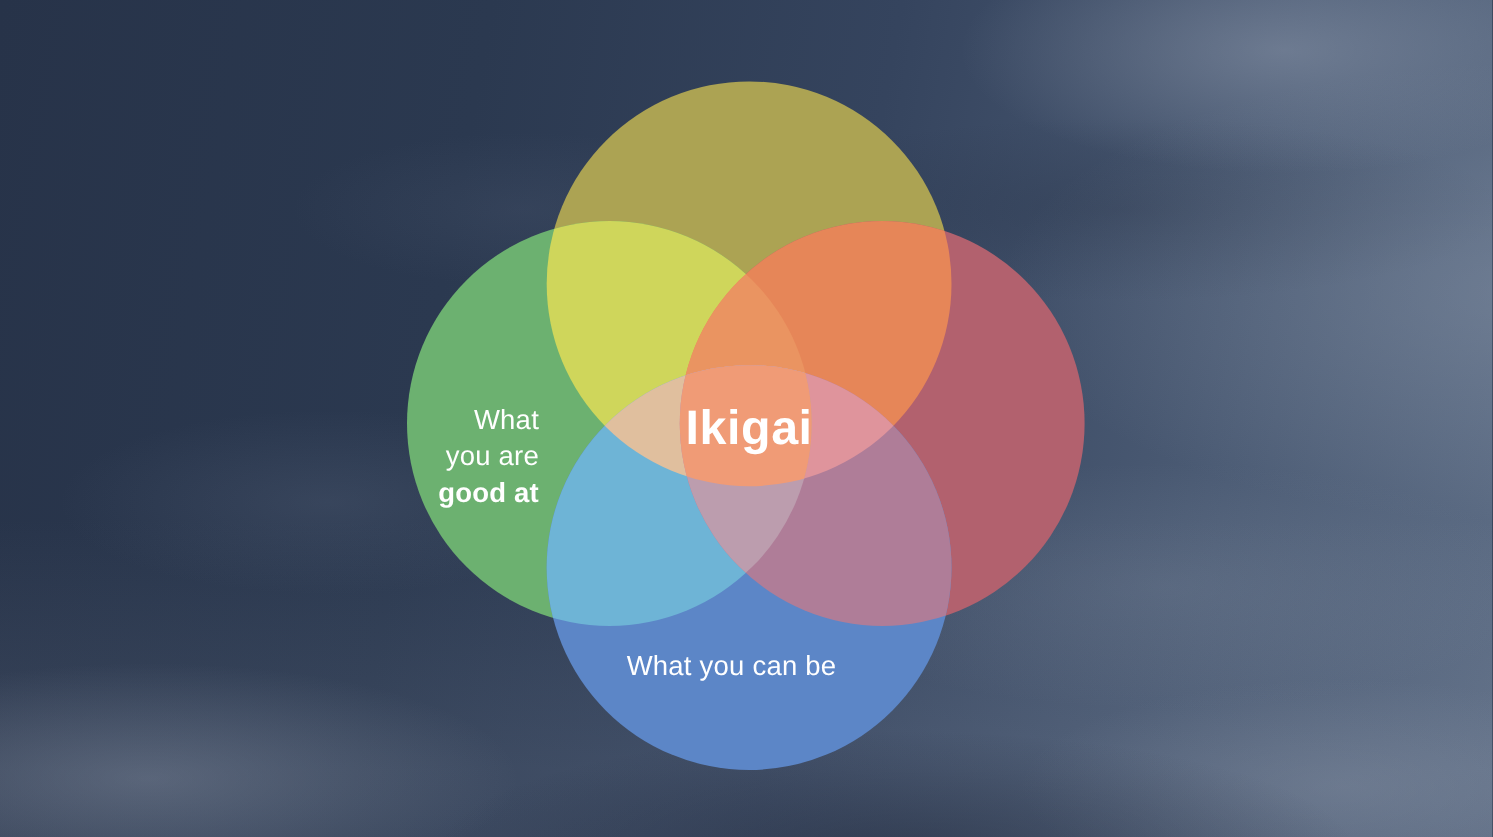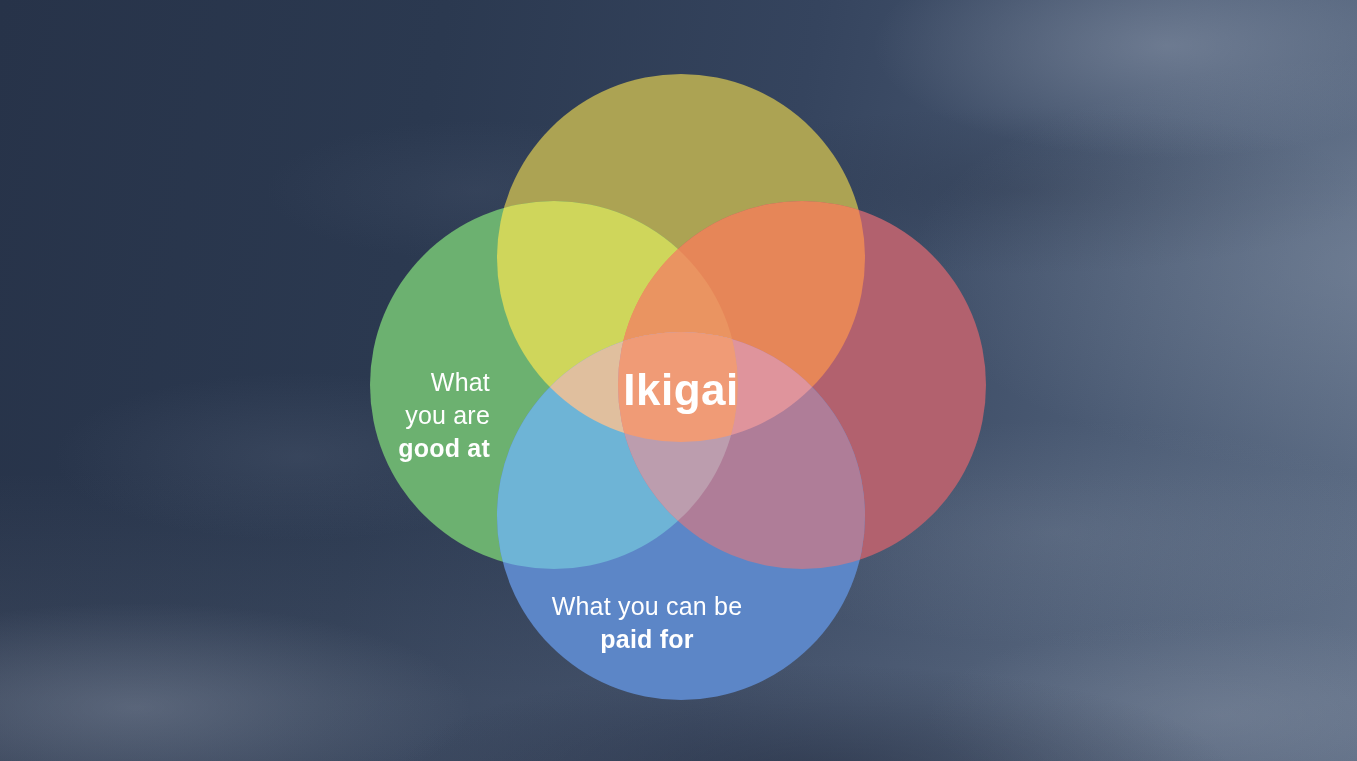--- a/index.html
+++ b/index.html
@@ -28,21 +28,21 @@
   .venn { position:absolute; left:0; top:0; }
   .label {
     position:absolute; color:#ffffff; font-size:25px; line-height:33px;
     white-space:nowrap; letter-spacing:0.2px;
   }
   .label span { display:block; }
   .label .b { font-weight:bold; }
   .label-top    { left:681px; top:130px; transform:translateX(-50%); text-align:center; }
   .label-left   { right:867px; top:330px; text-align:right;margin-top:36px; }
   .label-right  { left:871px; top:334px; text-align:left; }
-  .label-bottom { left:647px; top:590px; transform:translateX(-50%); text-align:center; }
+  .label-bottom { left:665px; top:590px; transform:translateX(-50%); text-align:center; }
   .center-label {
     position:absolute; left:681px; top:390px; transform:translate(-50%,-50%);
     color:#ffffff; font-size:44px; font-weight:bold; letter-spacing:0.5px;
   }
 </style>
 </head>
 <body>
 
 <div class="stage">
   <div class="sky"></div>
@@ -115,17 +115,16 @@
 
   <div class="label label-left">
     <span>What</span>
     <span>you are</span>
     <span class="b">good at</span>
   </div>
 
 
   <div class="label label-bottom">
     <span>What you can be</span>
-    <span class="b">paid for</span>
   </div>
 
   <div class="center-label">Ikigai</div>
 </div>
 
 </body></html>

